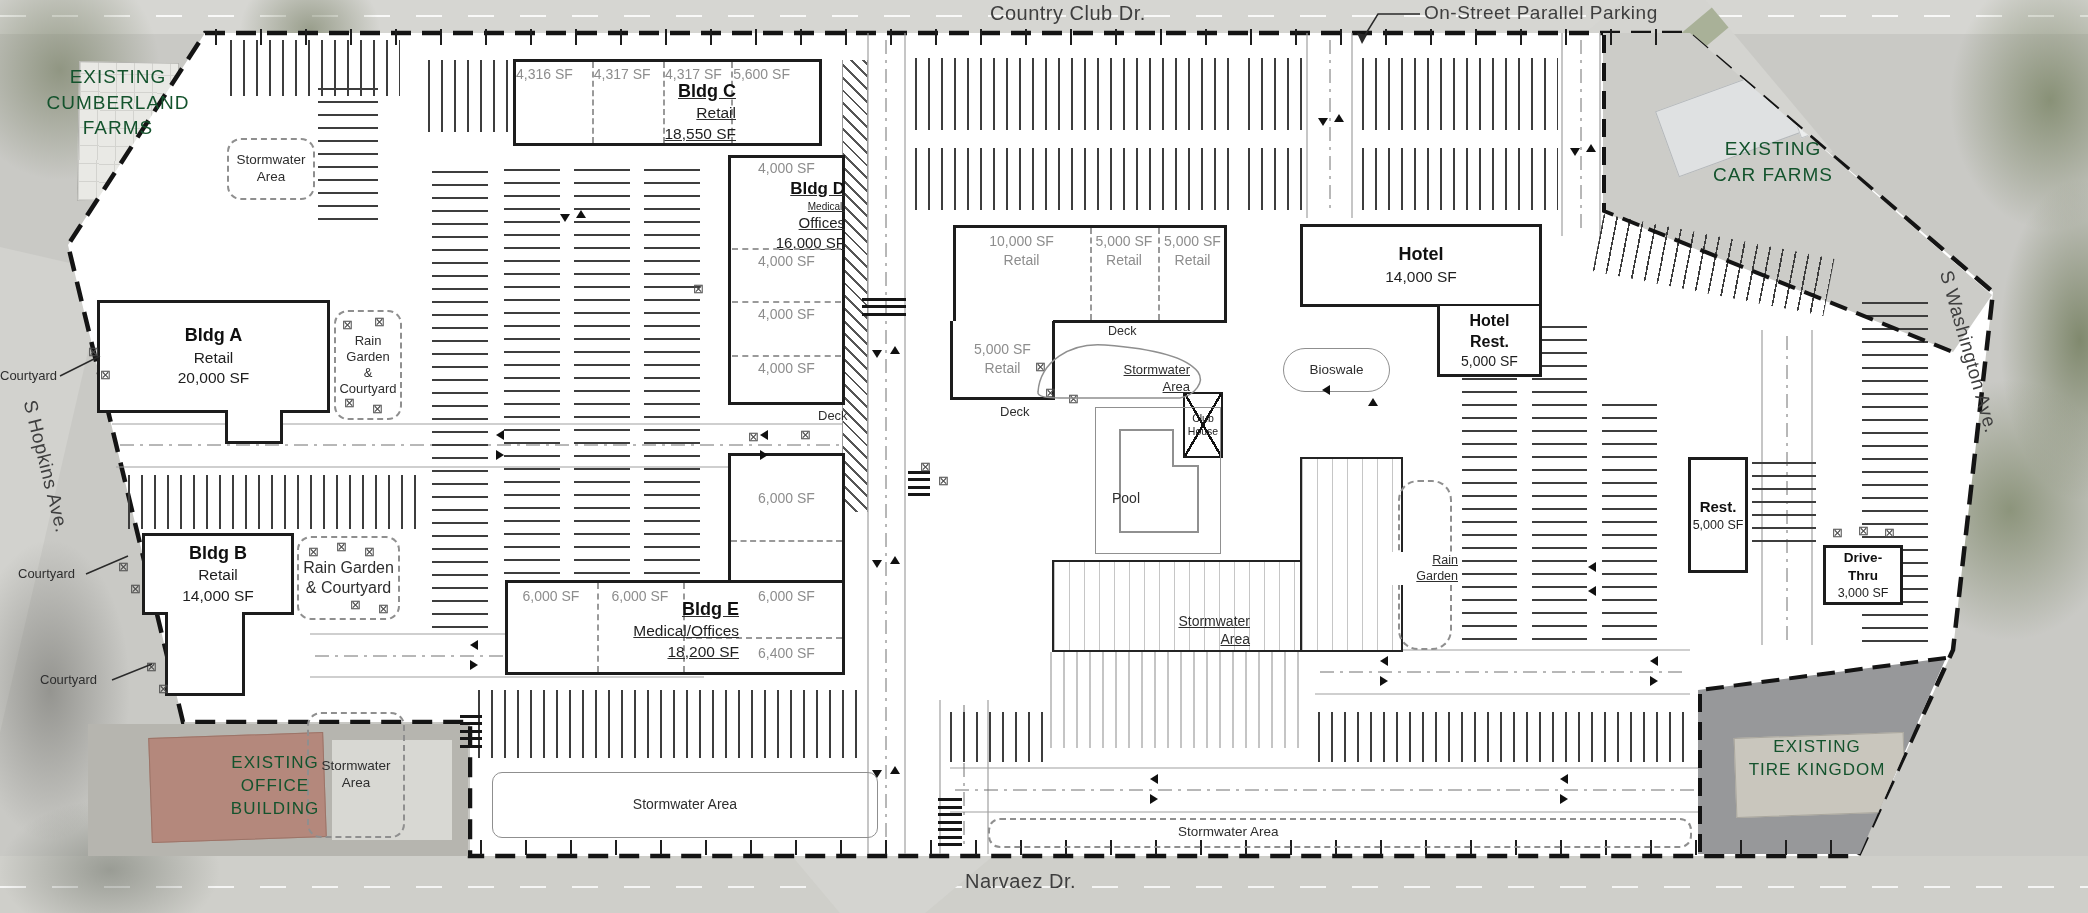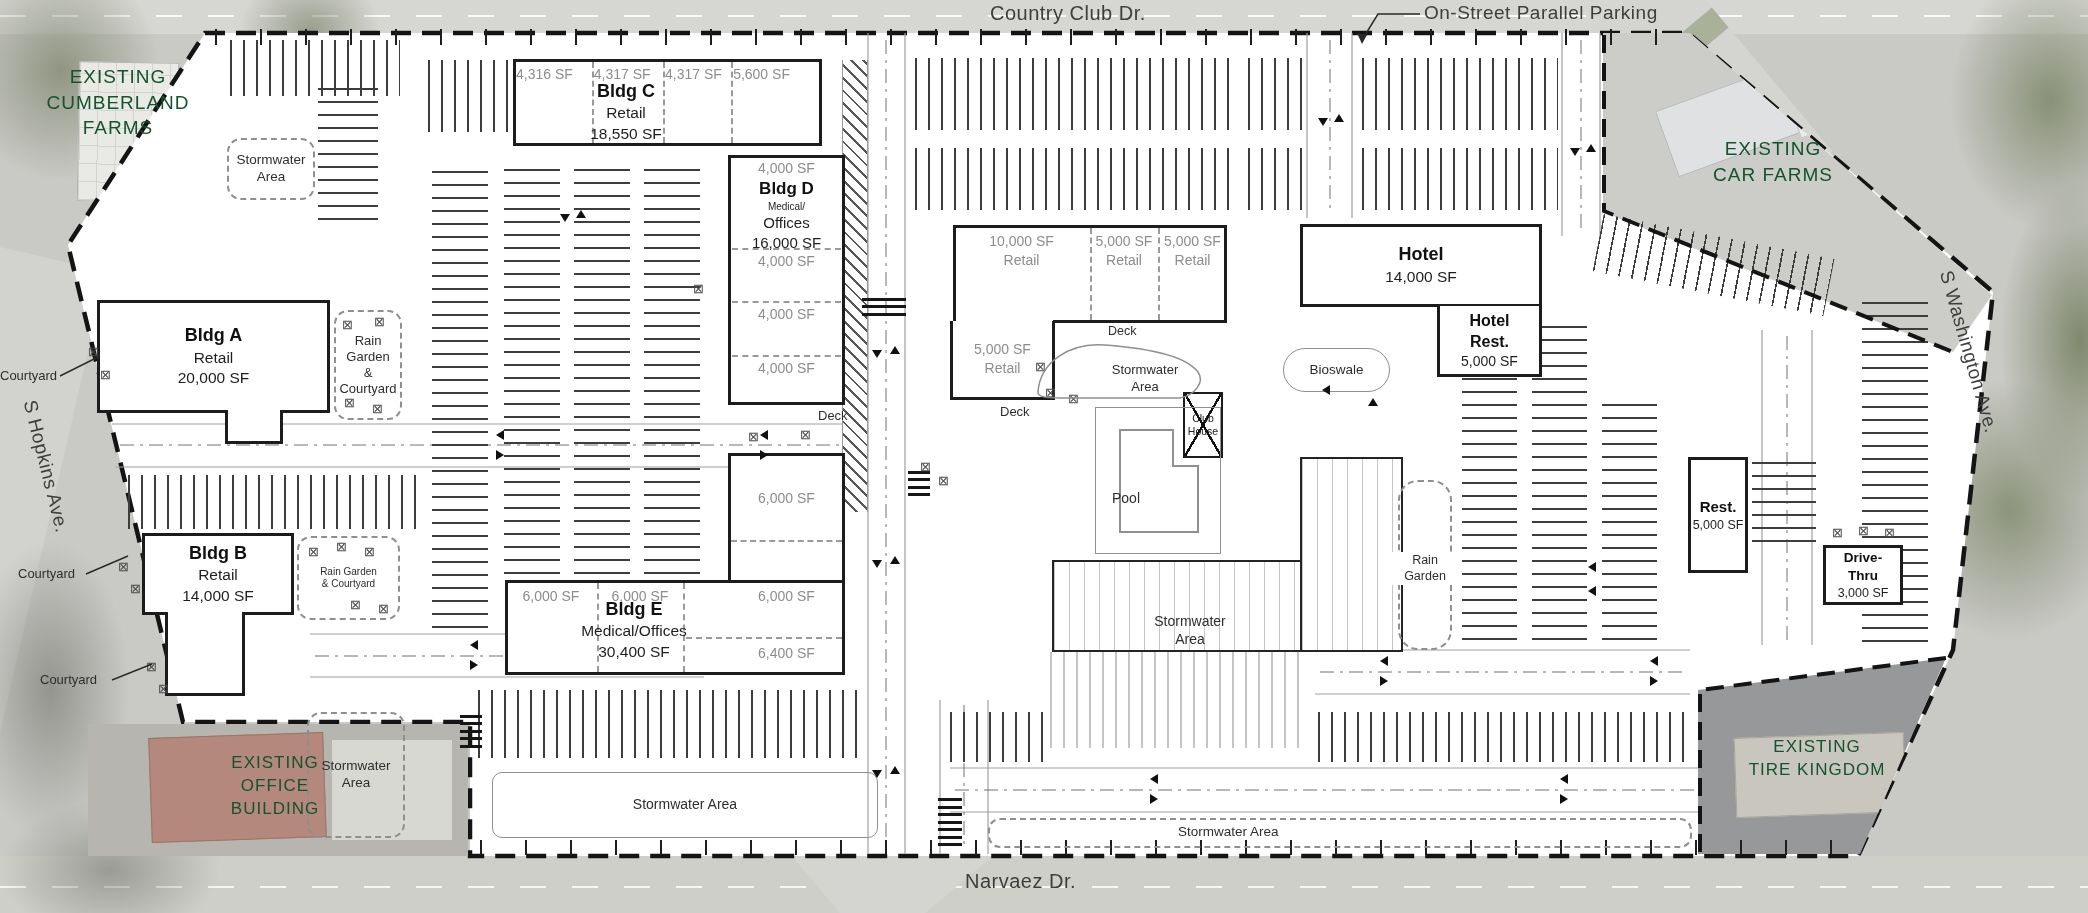--- a/index.html
+++ b/index.html
@@ -38,21 +38,21 @@
   .ccell{border-left:2px dashed #9a9a9a;padding-top:4px;text-align:left;font-size:14px;color:#8d8d8d;}
   .ccell:first-child{border-left:none;}
   .dashv{width:0;border-left:2px dashed #9a9a9a;}
   .dashh{height:0;border-top:2px dashed #9a9a9a;}
   .solidline{background:#1c1c1c;}
   
   .lsc{border:2px dashed #8f8f8f;border-radius:14px;display:flex;flex-direction:column;
        align-items:center;justify-content:center;text-align:center;font-size:13.5px;
        color:#2e2e2e;line-height:1.25;background:transparent;}
   .lsc.solid{border-style:solid;border-width:1.5px;}
-  .lbl{text-align:center;line-height:1.3;color:#2e2e2e;}
+  .lbl{text-align:right;line-height:1.3;color:#2e2e2e;text-decoration:underline;}
   .photo-lbl{position:absolute;text-align:center;color:#14532d;letter-spacing:1px;
              font-size:19px;line-height:1.35;}
   .street{position:absolute;color:#3e3e3e;font-size:20px;white-space:nowrap;letter-spacing:.5px;}
   .anno{position:absolute;color:#2e2e2e;font-size:13px;white-space:nowrap;}
   .tree{font-size:13px;color:#4a4a4a;line-height:1;}
   
   .ar{width:0;height:0;border:5px solid transparent;}
   .ar.l{border-right:8px solid #101010;border-left:0;}
   .ar.r{border-left:8px solid #101010;border-right:0;}
   .ar.u{border-bottom:8px solid #101010;border-top:0;}
@@ -223,21 +223,21 @@
   <span class="unit" style="left:728px;top:490px;width:117px;">6,000 SF</span>
   <span class="unit" style="left:728px;top:588px;width:117px;">6,000 SF</span>
   <span class="unit" style="left:728px;top:645px;width:117px;">6,400 SF</span>
   <div class="dashv" style="left:597px;top:583px;height:89px;"></div>
   <div class="dashv" style="left:683px;top:583px;height:89px;"></div>
   <div class="dashh" style="left:731px;top:540px;width:111px;"></div>
   <div class="dashh" style="left:686px;top:637px;width:156px;"></div>
   <div class="lbl" style="left:529px;top:598px;width:210px;">
     <div class="bname">Bldg E</div>
     <div class="bsub">Medical/Offices</div>
-    <div class="bsub">30,400 SF</div>
+    <div class="bsub">18,200 SF</div>
   </div>
 
   <div class="bldg" style="left:953px;top:225px;width:274px;height:98px;border-bottom:none;"></div>
   <div class="solidline" style="left:1053px;top:320px;width:174px;height:3px;"></div>
   <div class="dashh" style="left:953px;top:321px;width:100px;"></div>
   <div class="bldg" style="left:950px;top:321px;width:105px;height:79px;border-top:none;">
     <div class="bcen" style="color:#8d8d8d;font-size:14px;line-height:1.35;">
       <div>5,000 SF</div>
       <div>Retail</div>
     </div>
@@ -301,21 +301,21 @@
   <div class="lsc" style="left:227px;top:138px;width:88px;height:62px;">
     <div>Stormwater</div>
     <div>Area</div>
   </div>
   <div class="lsc" style="left:334px;top:310px;width:68px;height:110px;font-size:13px;">
     <div>Rain</div>
     <div>Garden</div>
     <div>&amp;</div>
     <div>Courtyard</div>
   </div>
-  <div class="lsc" style="left:297px;top:536px;width:103px;height:84px;font-size:10px;">
+  <div class="lsc" style="left:297px;top:536px;width:103px;height:84px;font-size:16px;">
     <div>Rain Garden</div>
     <div>&amp; Courtyard</div>
   </div>
   <div class="lsc" style="left:307px;top:712px;width:98px;height:126px;">
     <div>Stormwater</div>
     <div>Area</div>
   </div>
   <div class="lsc solid" style="left:492px;top:772px;width:386px;height:66px;border-radius:10px;font-size:14px;">
     <div>Stormwater Area</div>
   </div>

